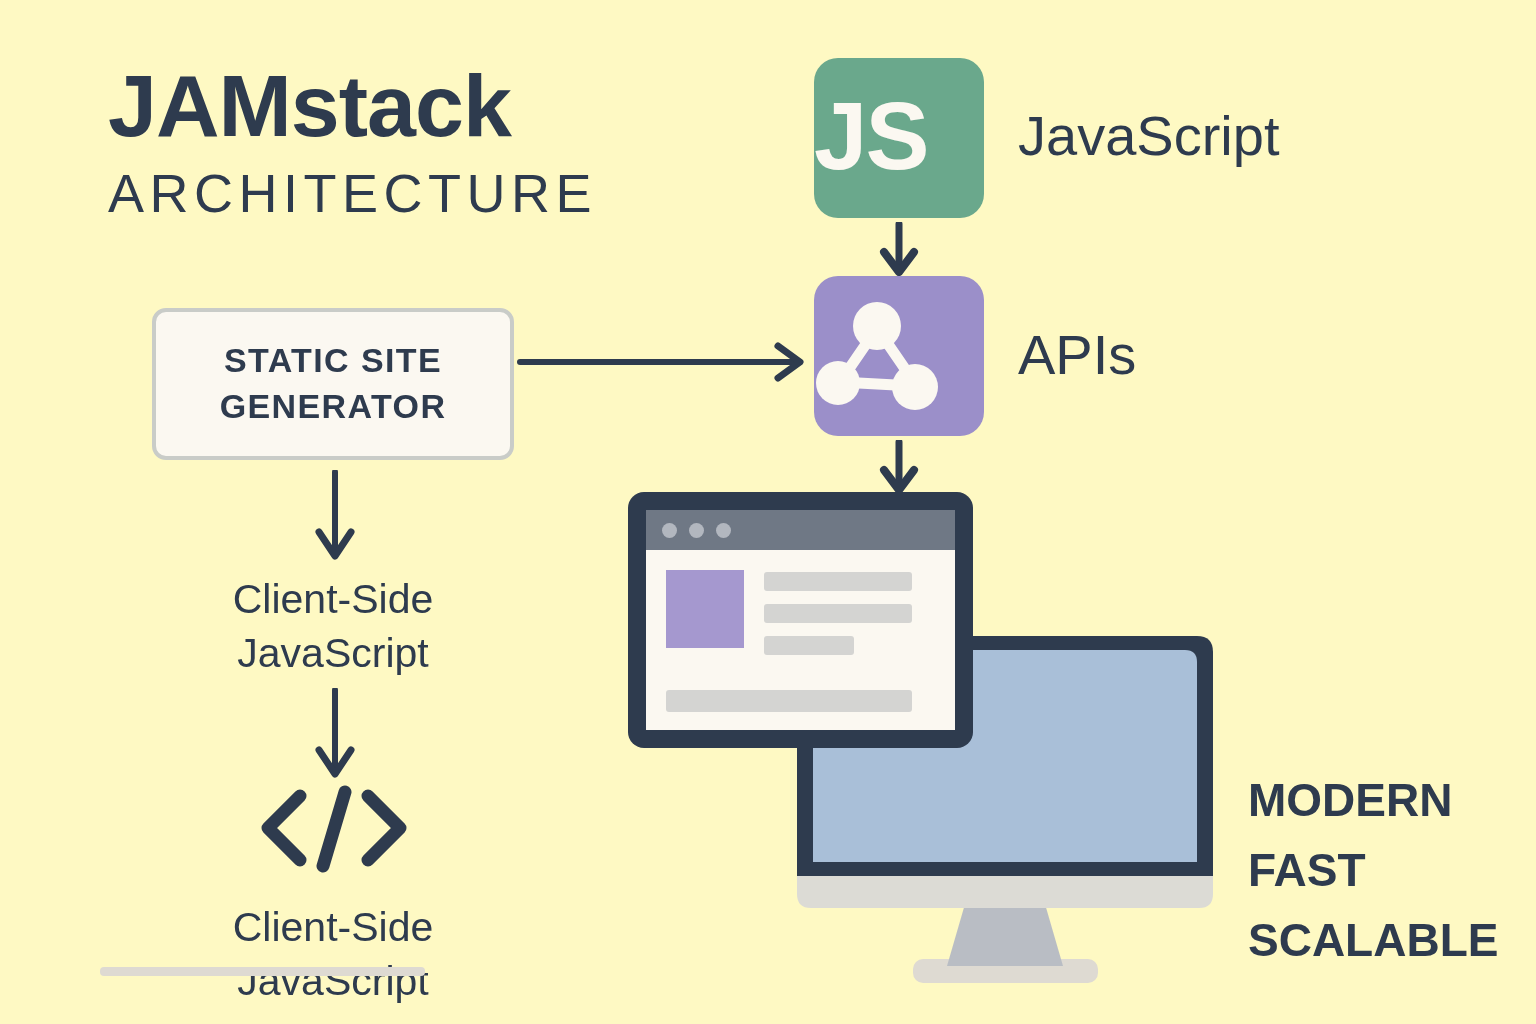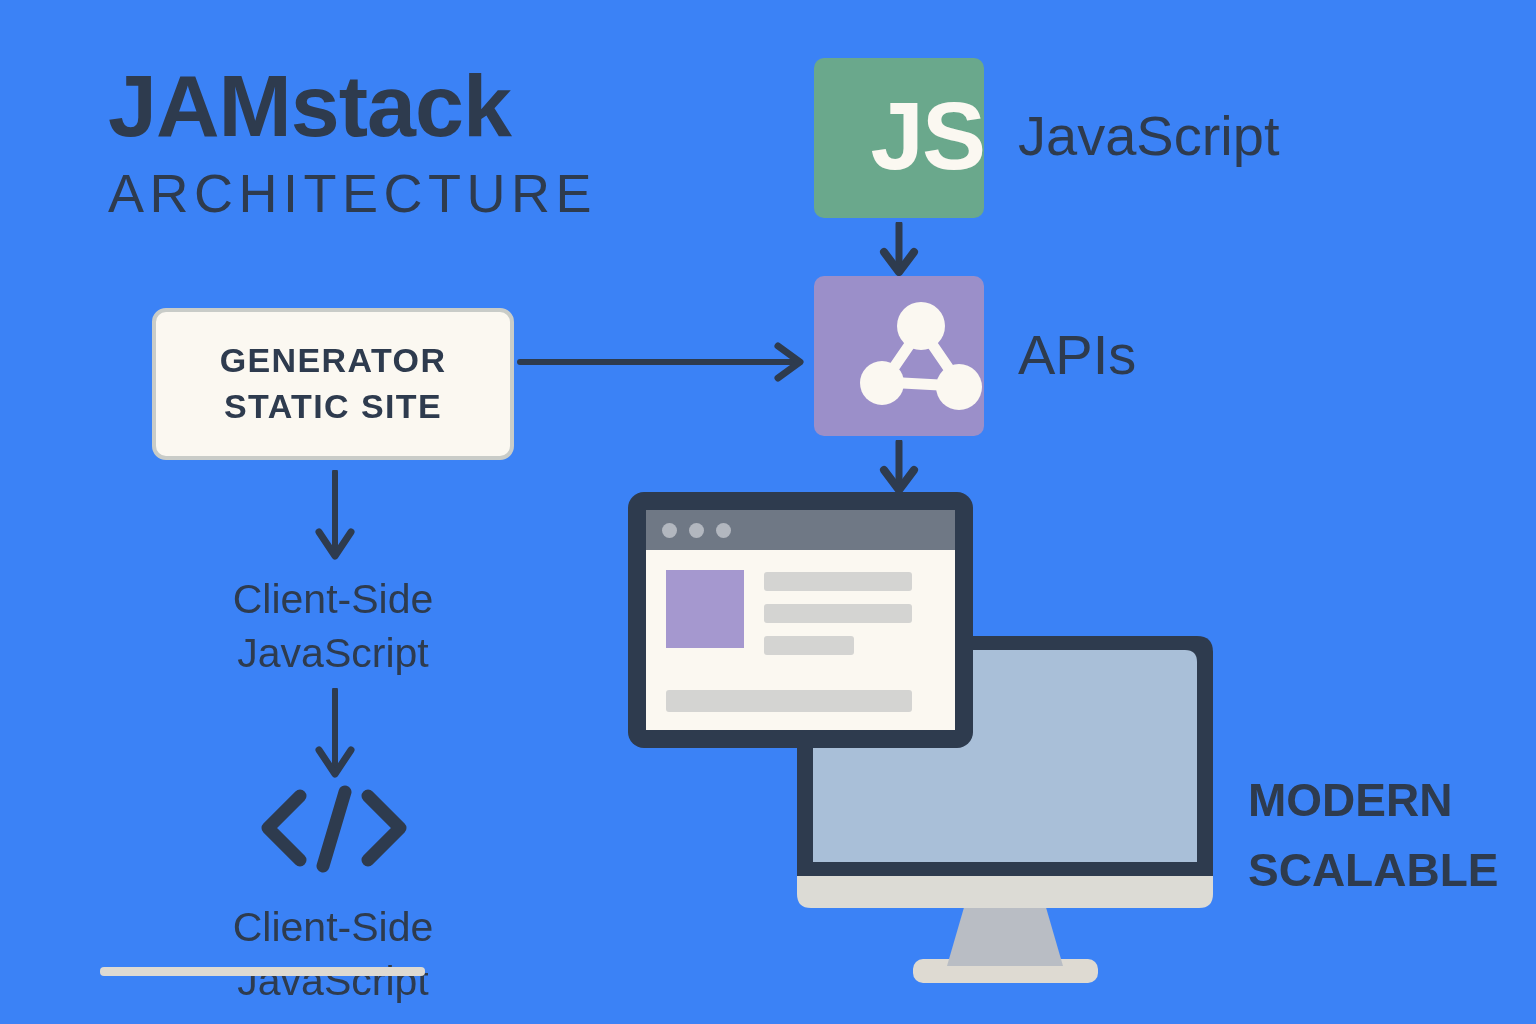--- a/index.html
+++ b/index.html
@@ -4,21 +4,21 @@
 <style>
   html, body {
     margin: 0;
     padding: 0;
     background: #fbf8f1;
   }
   #stage {
     position: relative;
     width: 1536px;
     height: 1024px;
-    background: #3b82f6;
+    background: #fef9c3;
     overflow: hidden;
     font-family: "Liberation Sans", sans-serif;
     color: #2e3b4e;
   }
 
   
   #title-block {
     position: absolute;
     left: 108px;
     top: 62px;
@@ -89,24 +89,24 @@
     top: 782px;
     width: 152px;
     height: 92px;
   }
 
   
   .tile {
     position: absolute;
     width: 170px;
     height: 160px;
-    border-radius: 10px;
+    border-radius: 24px;
     display: flex;
     align-items: center;
-    justify-content: flex-end;
+    justify-content: flex-start;
   }
   #tile-js {
     left: 814px;
     top: 58px;
     background: #6aa88c;
   }
   #js-text {
     color: #fbf8f1;
     font-size: 96px;
     font-weight: bold;
@@ -207,22 +207,22 @@
 
 <div id="stage">
 
   <div id="title-block">
     <div id="main-title">JAMstack</div>
     <div id="subtitle">ARCHITECTURE</div>
   </div>
 
   <div id="ssg-box">
     <div id="ssg-label">
+      <div>STATIC SITE</div>
       <div>GENERATOR</div>
-      <div>STATIC SITE</div>
     </div>
   </div>
 
   <svg class="arrow" style="left:516px; top:340px;" width="300" height="44" viewBox="0 0 300 44">
     <line x1="4" y1="22" x2="278" y2="22" stroke="#2e3b4e" stroke-width="6" stroke-linecap="round"></line>
     <polyline points="262,6 284,22 262,38" fill="none" stroke="#2e3b4e" stroke-width="7" stroke-linecap="round" stroke-linejoin="round"></polyline>
   </svg>
 
   <svg class="arrow" style="left:308px; top:470px;" width="54" height="96" viewBox="0 0 54 96">
     <line x1="27" y1="2" x2="27" y2="78" stroke="#2e3b4e" stroke-width="6" stroke-linecap="round"></line>
@@ -305,16 +305,17 @@
         <div class="bar" id="bar-2"></div>
         <div class="bar" id="bar-3"></div>
         <div class="bar" id="bar-4"></div>
       </div>
     </div>
   </div>
 
 
   <div id="benefits">
     <div>MODERN</div>
+    <div>FAST</div>
     <div>SCALABLE</div>
   </div>
 
 </div>
 
 </body></html>

